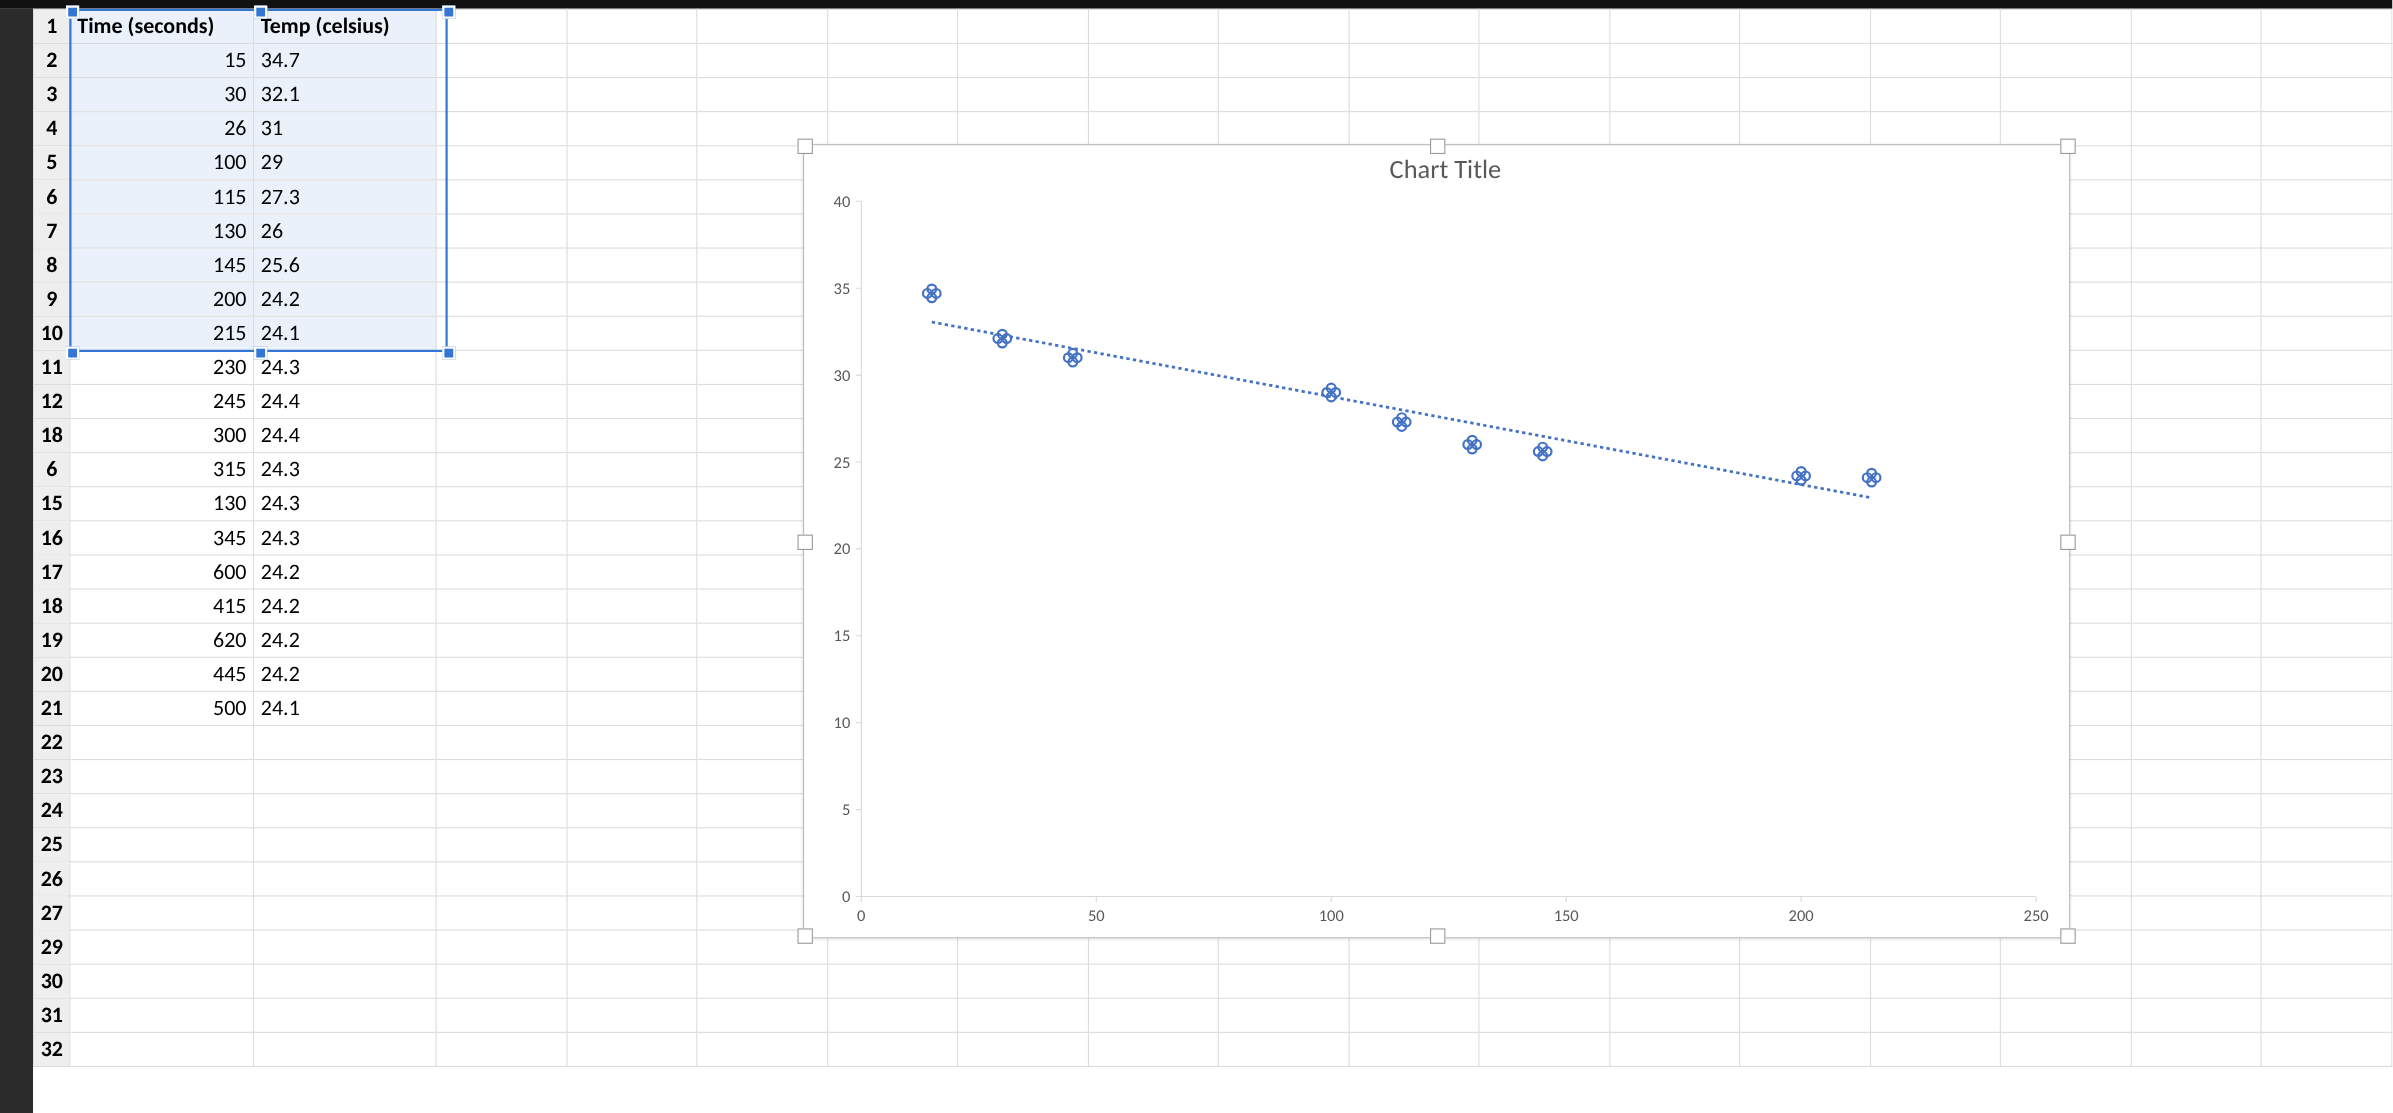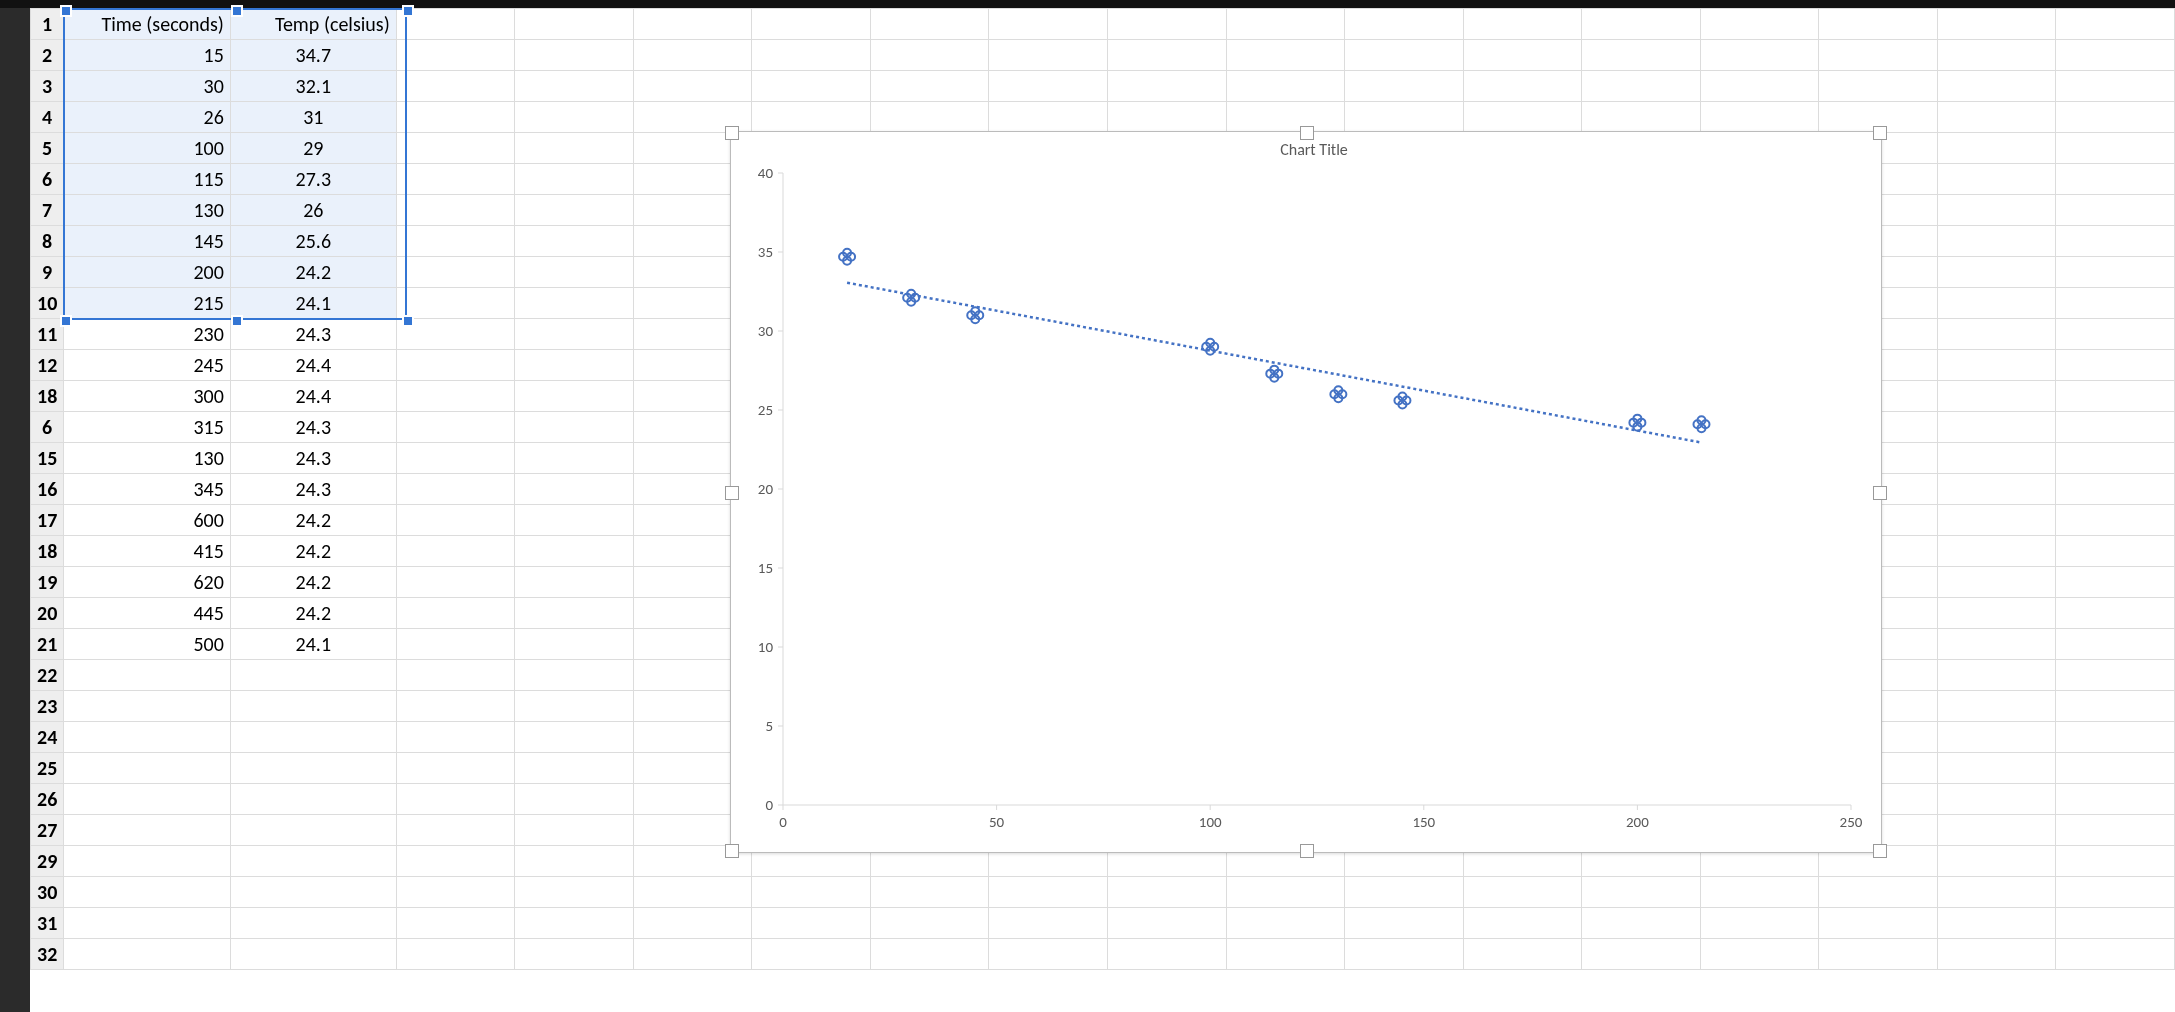--- a/index.html
+++ b/index.html
@@ -13,34 +13,34 @@
   table.sheet{border-collapse:collapse;table-layout:fixed}
   table.sheet td,table.sheet th{
     border:1px solid #dcdcdc;height:30px;box-sizing:border-box;
     padding:0 6px;font-size:20px;line-height:30px;white-space:nowrap;overflow:hidden;
   }
   
   th.rowhdr{width:32px;min-width:32px;background:#eee;text-align:center;font-weight:600;position:sticky;left:0;
     border-right:1px solid #bfbfbf}
   
   td.colA{width:170px;text-align:right}
-  td.colB{width:170px;text-align:center}
+  td.colB{width:170px;text-align:left}
   td.empty{width:130px}
   
   td.sel{background:#eaf1fb}
   
-  td.header{text-align:right;font-weight:400}
+  td.header{text-align:left;font-weight:700}
   
   #selbox{position:absolute;border:2px solid #3476d4;pointer-events:none}
   .selhandle{position:absolute;width:8px;height:8px;background:#3476d4;border:2px solid #fff;border-radius:0;pointer-events:none}
   
   #chart{position:absolute;background:#fff;border:1px solid #bbb;box-shadow:0 1px 3px rgba(0,0,0,.15)}
   .resizeHandle{position:absolute;width:12px;height:12px;background:#fff;border:1px solid #999}
   
-  .chartTitle{text-align:center;font-size:16px;color:#595959;padding:8px 0 4px 16px}
+  .chartTitle{text-align:center;font-size:24px;color:#595959;padding:8px 0 4px 16px}
   svg text{font-family:inherit;font-size:15px;fill:#595959}
   .axisline{stroke:#d9d9d9;stroke-width:1}
   .trend{stroke:#4472c4;stroke-width:2.5;stroke-dasharray:3 3;fill:none}
   .marker{stroke:#4472c4;stroke-width:2;fill:none}
 </style>
 </head>
 <body>
 <div id="frame">
   <div id="topstrip"></div>
   <div id="leftgutter"></div>

